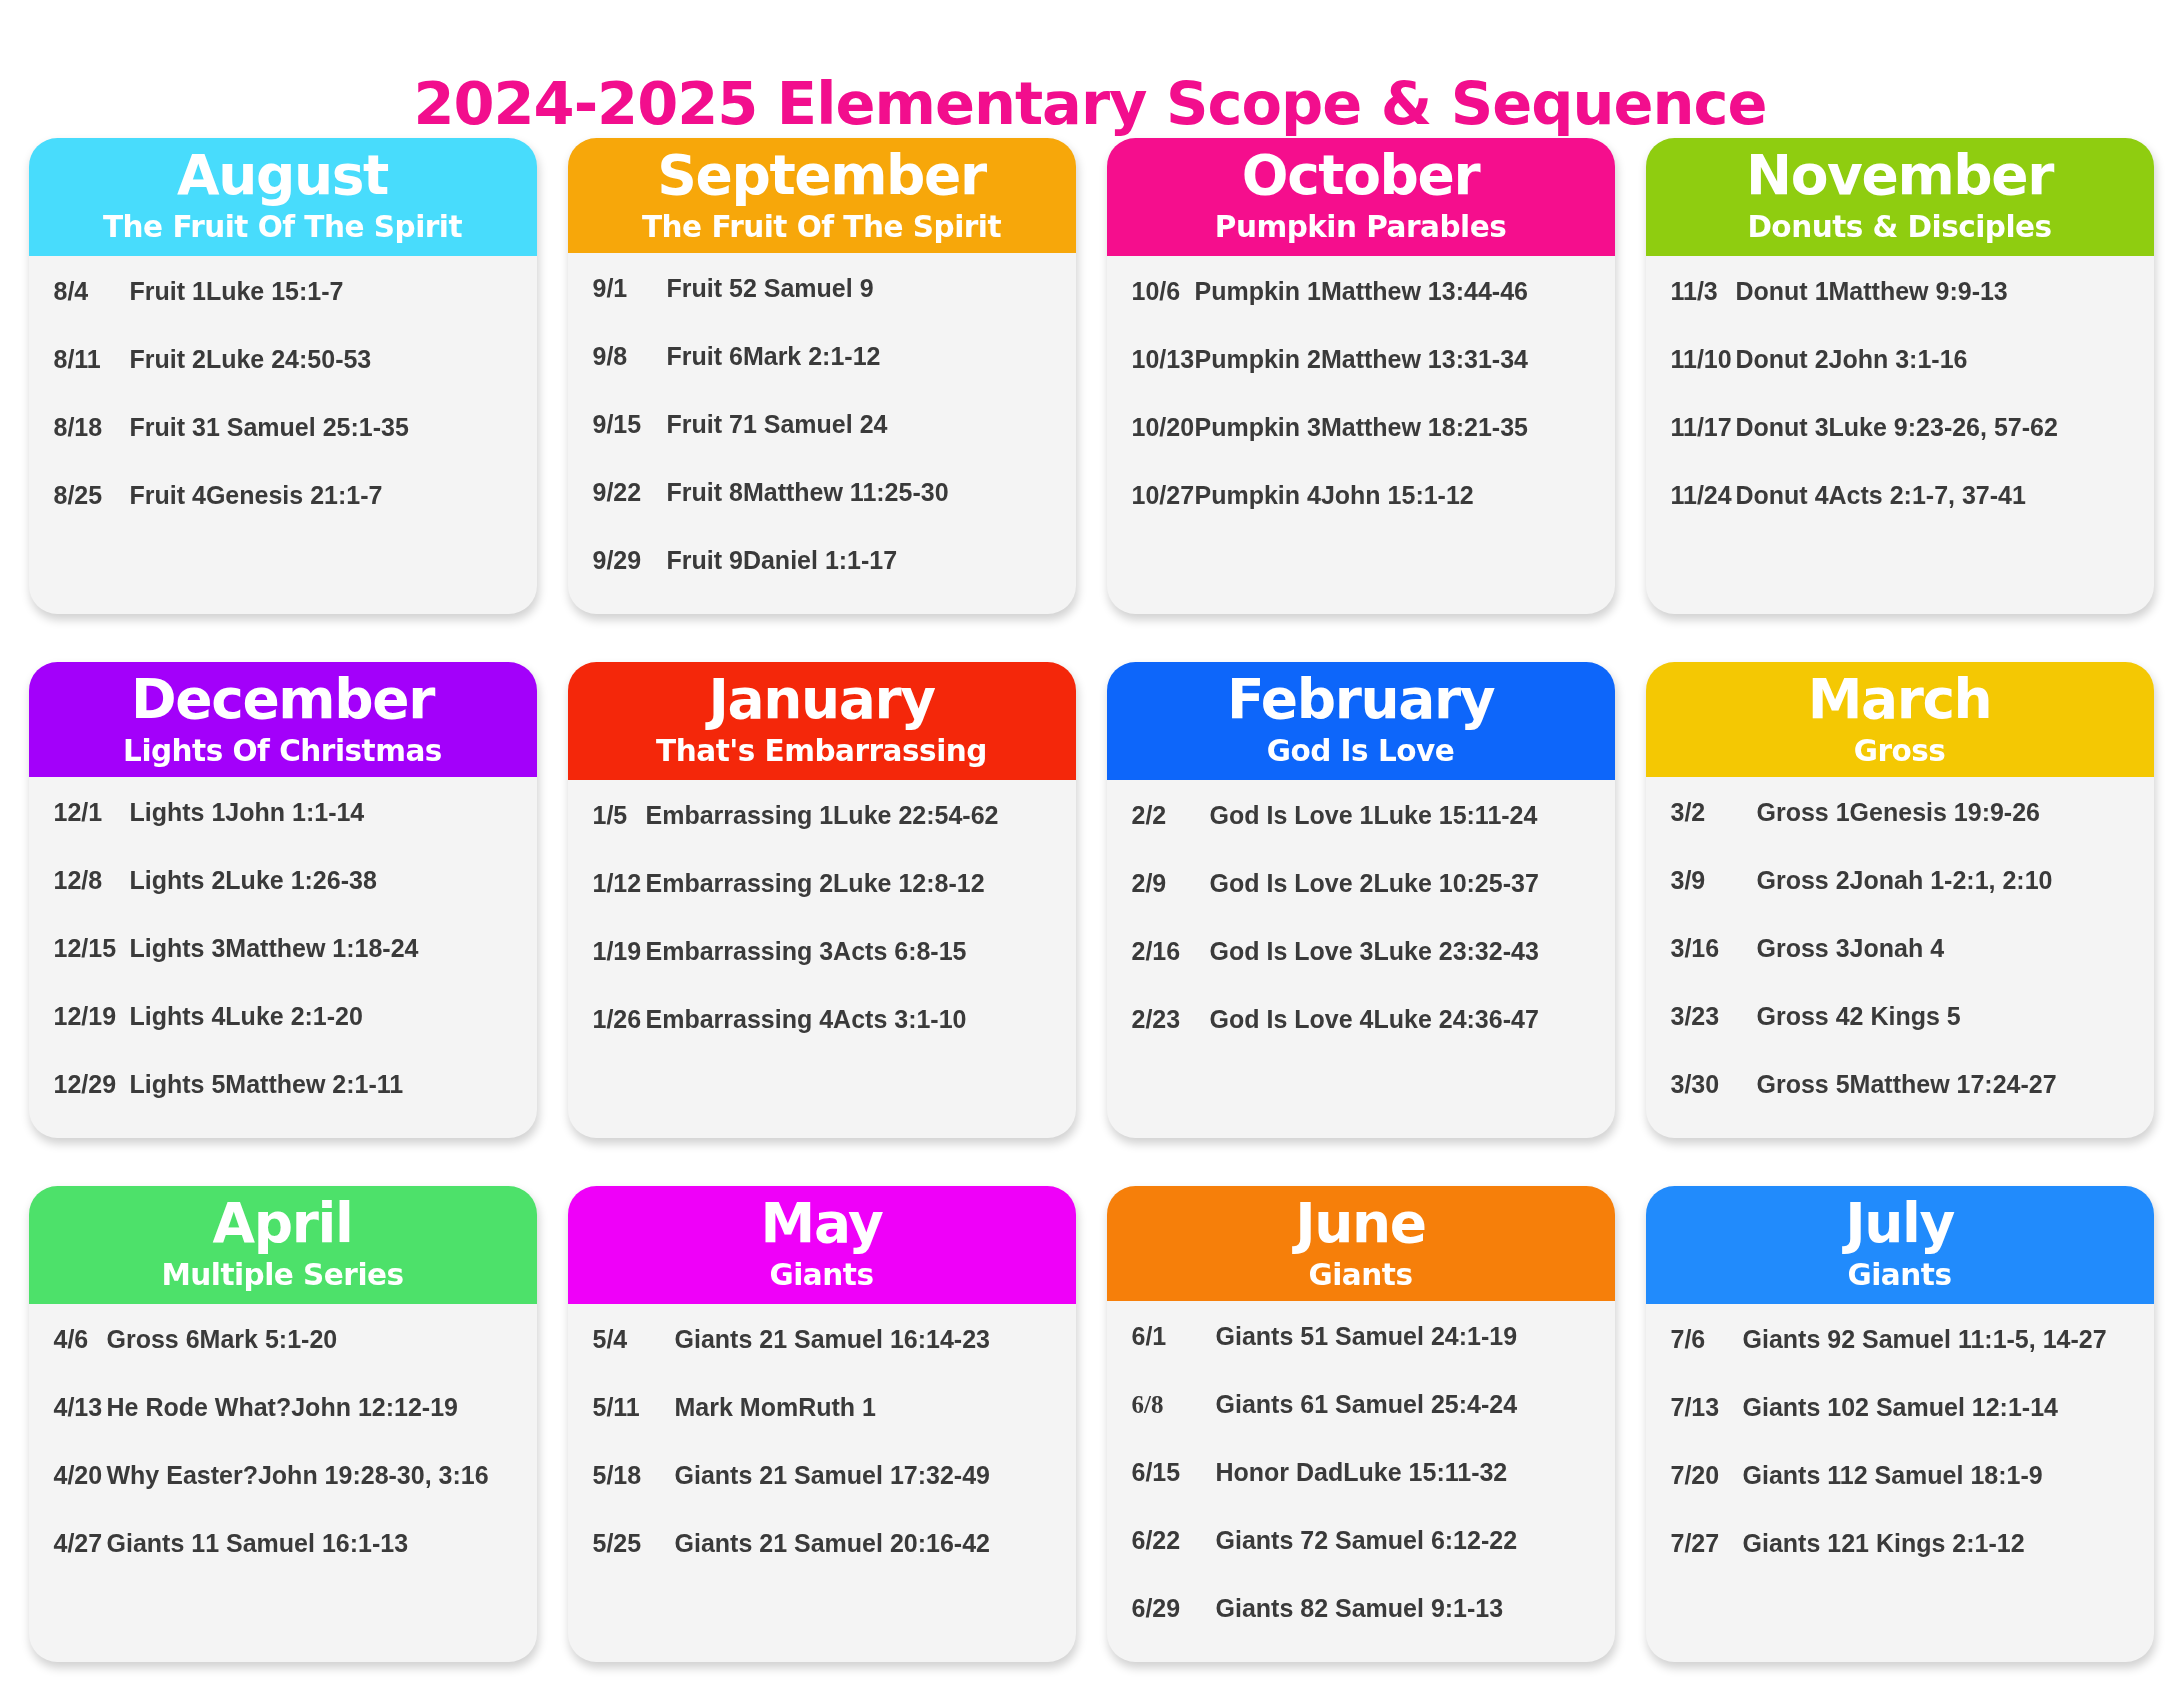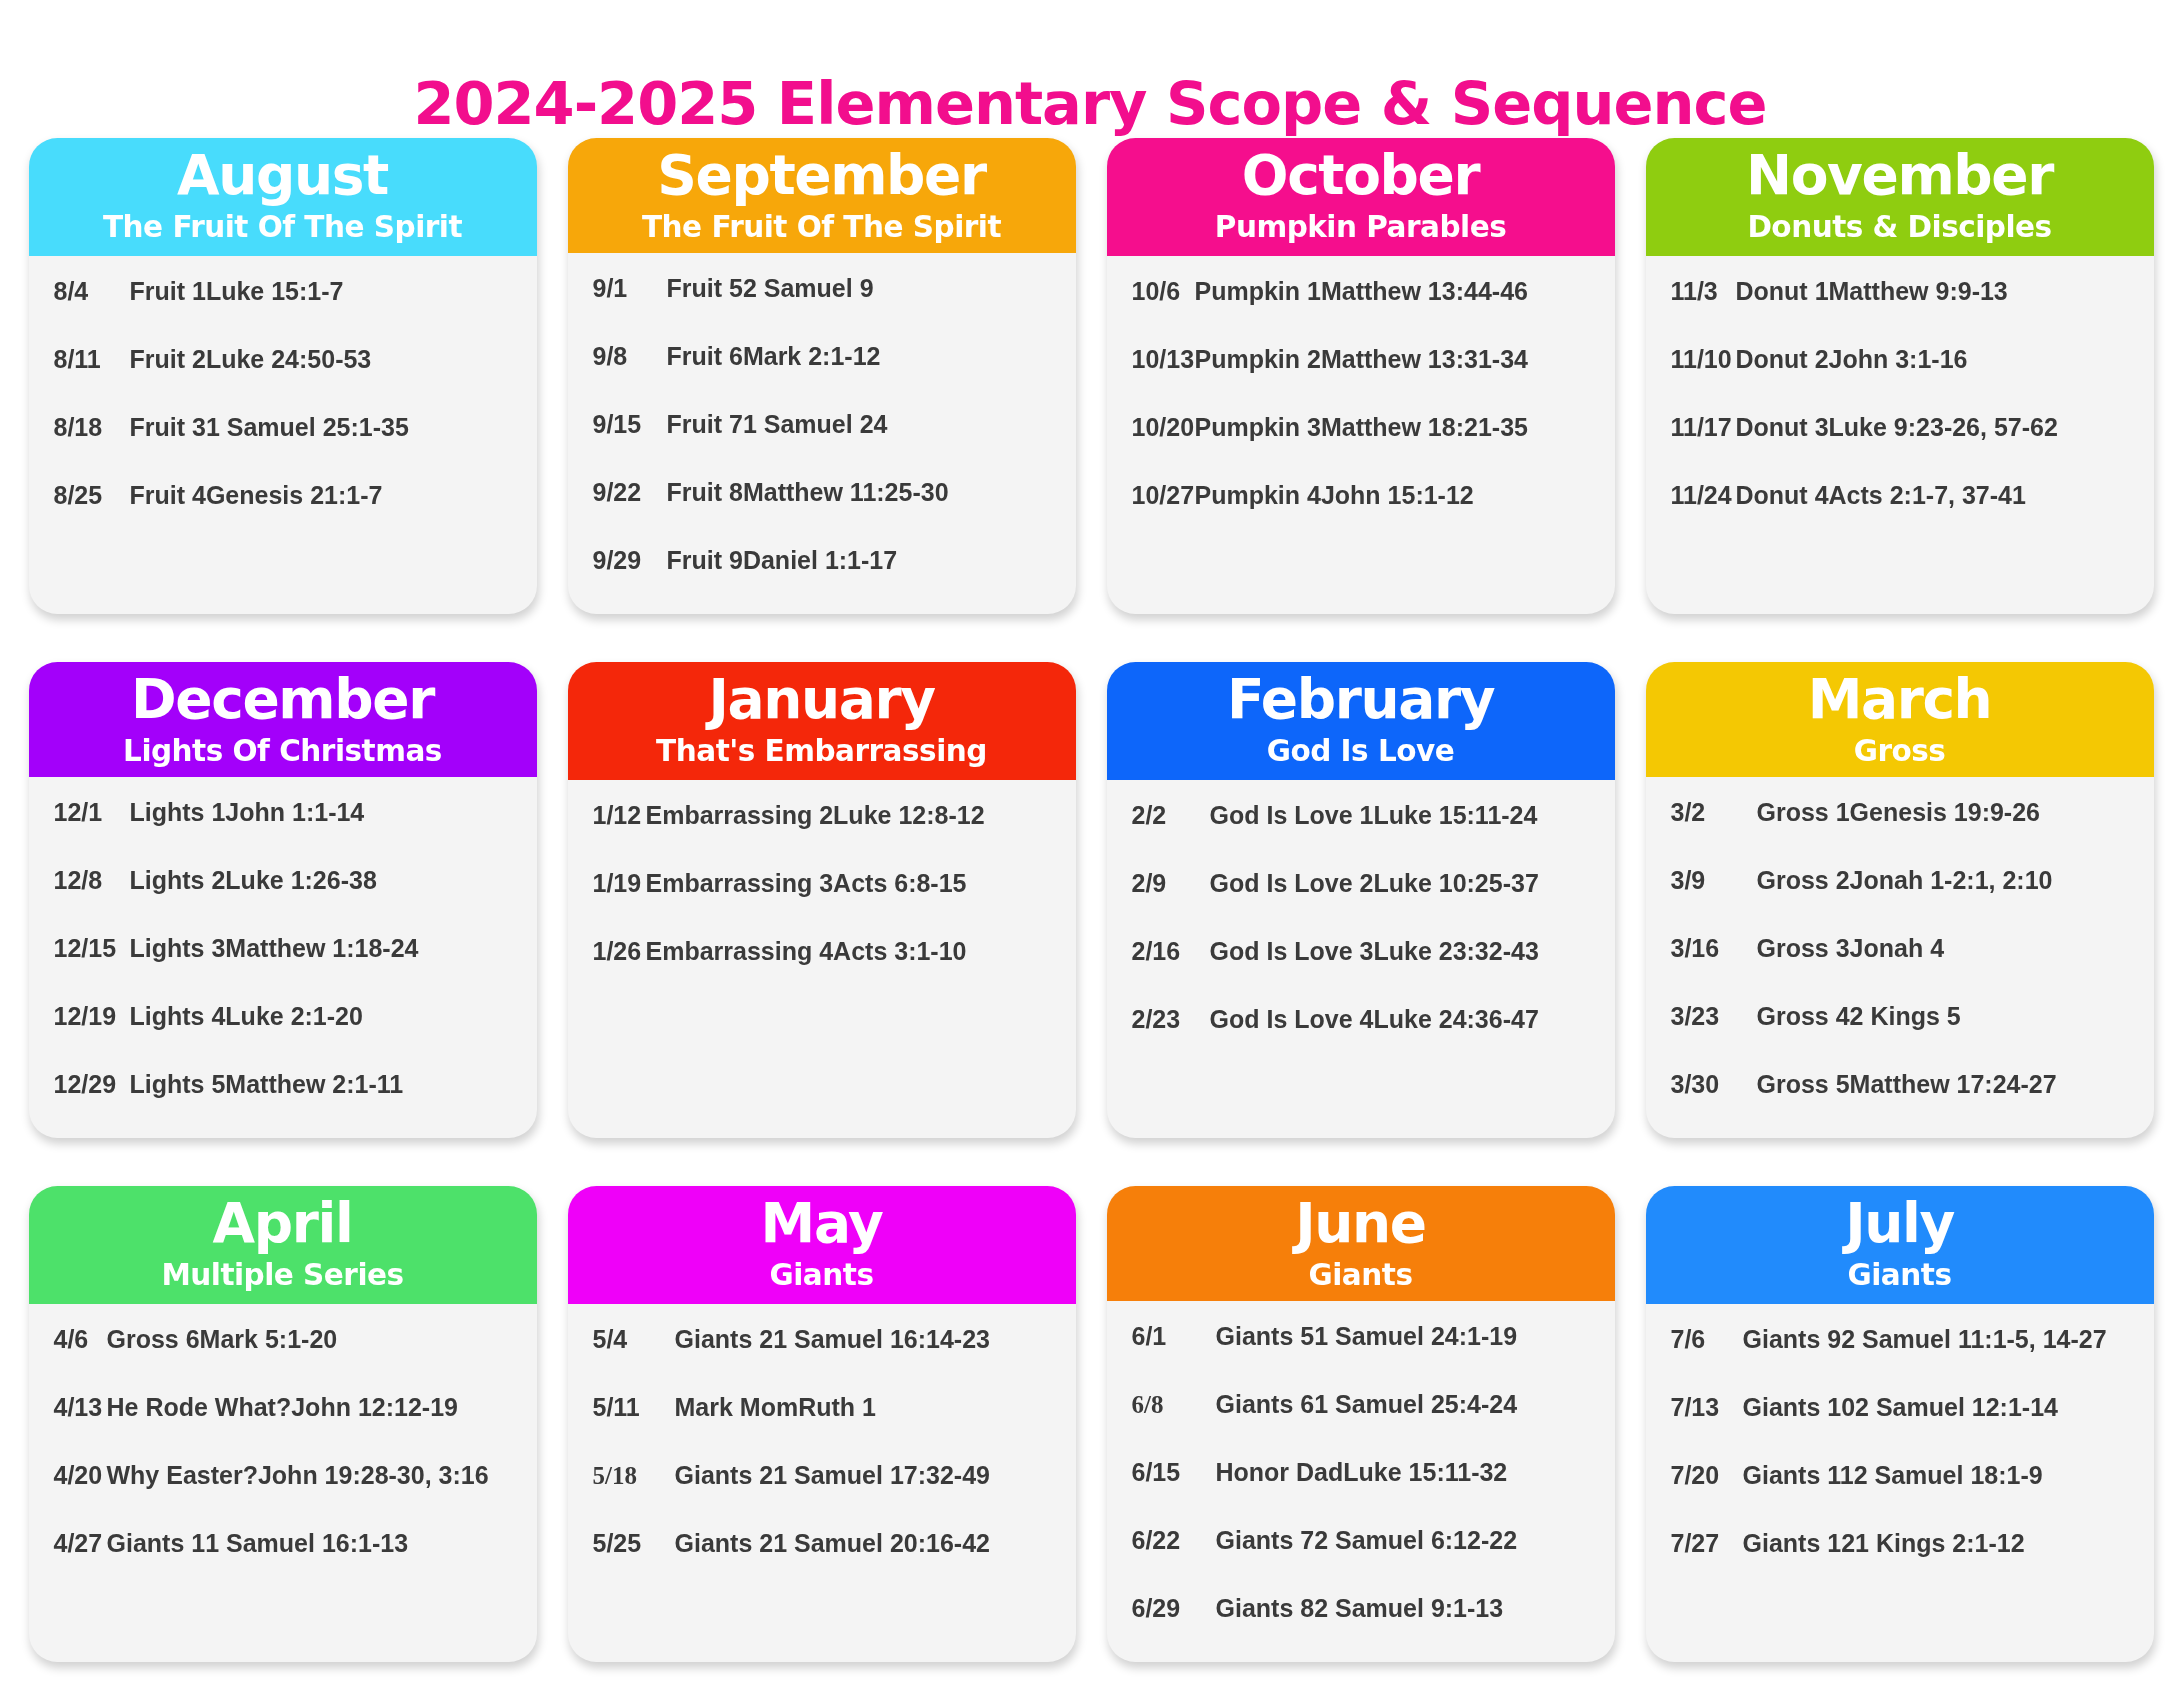--- a/index.html
+++ b/index.html
@@ -251,20 +251,25 @@
         </div>
       </div>
     </div>
     <div class="card">
       <div class="card-header" style="background: rgb(244, 39, 10);">
         <div class="month-name">January</div>
         <div class="series-name">That's Embarrassing</div>
       </div>
       <div class="card-body">
         <div class="lesson-row">
+          <span class="lesson-date" style="width: 53px;">1/5</span>
+          <span class="lesson-title">Embarrassing 1</span>
+          <span class="lesson-ref">Luke 22:54-62</span>
+        </div>
+        <div class="lesson-row">
           <span class="lesson-date" style="width: 53px;">1/12</span>
           <span class="lesson-title">Embarrassing 2</span>
           <span class="lesson-ref">Luke 12:8-12</span>
         </div>
         <div class="lesson-row">
           <span class="lesson-date" style="width: 53px;">1/19</span>
           <span class="lesson-title">Embarrassing 3</span>
           <span class="lesson-ref">Acts 6:8-15</span>
         </div>
         <div class="lesson-row">
@@ -373,21 +378,21 @@
           <span class="lesson-date" style="width: 82px;">5/4</span>
           <span class="lesson-title">Giants 2</span>
           <span class="lesson-ref">1 Samuel 16:14-23</span>
         </div>
         <div class="lesson-row">
           <span class="lesson-date" style="width: 82px;">5/11</span>
           <span class="lesson-title">Mark Mom</span>
           <span class="lesson-ref">Ruth 1</span>
         </div>
         <div class="lesson-row">
-          <span class="lesson-date" style="width: 82px; font-family: Liberation Serif, serif;">5/18</span>
+          <span class="lesson-date" style="width: 82px;">5/18</span>
           <span class="lesson-title">Giants 2</span>
           <span class="lesson-ref">1 Samuel 17:32-49</span>
         </div>
         <div class="lesson-row">
           <span class="lesson-date" style="width: 82px;">5/25</span>
           <span class="lesson-title">Giants 2</span>
           <span class="lesson-ref">1 Samuel 20:16-42</span>
         </div>
       </div>
     </div>

